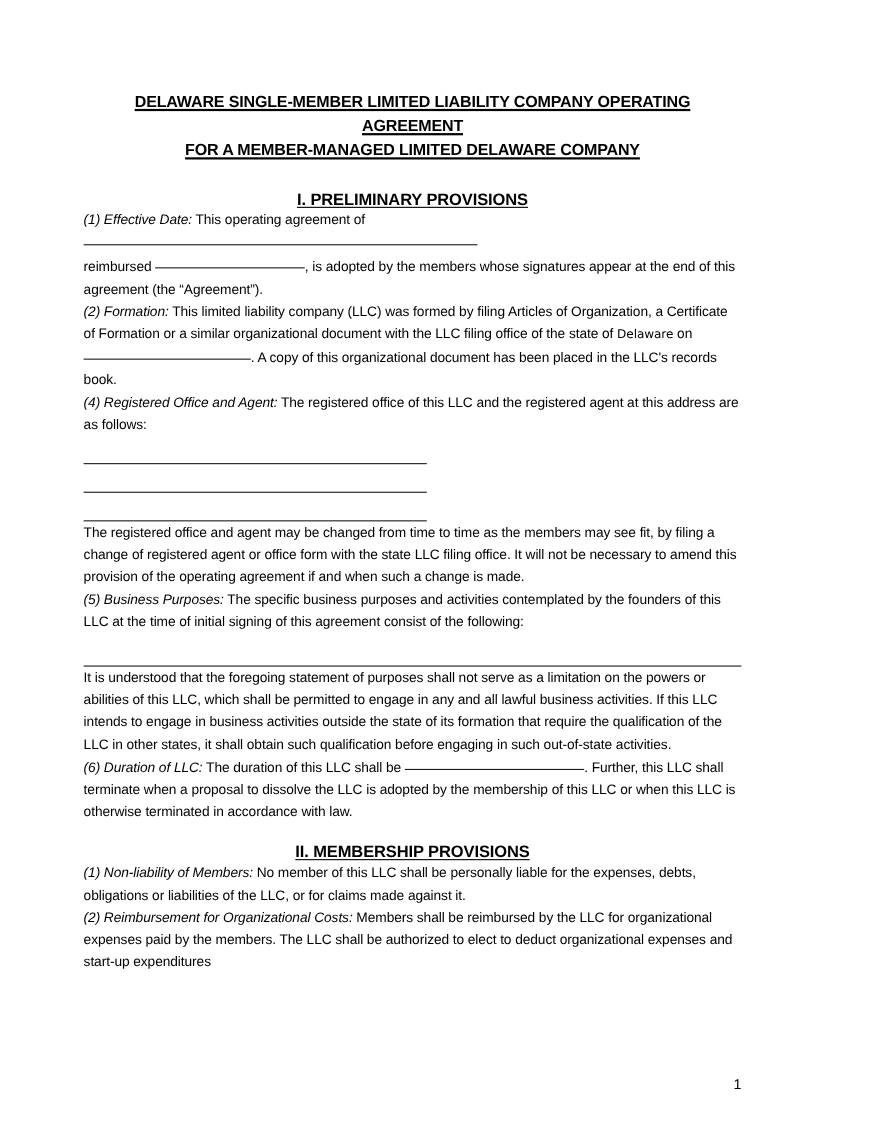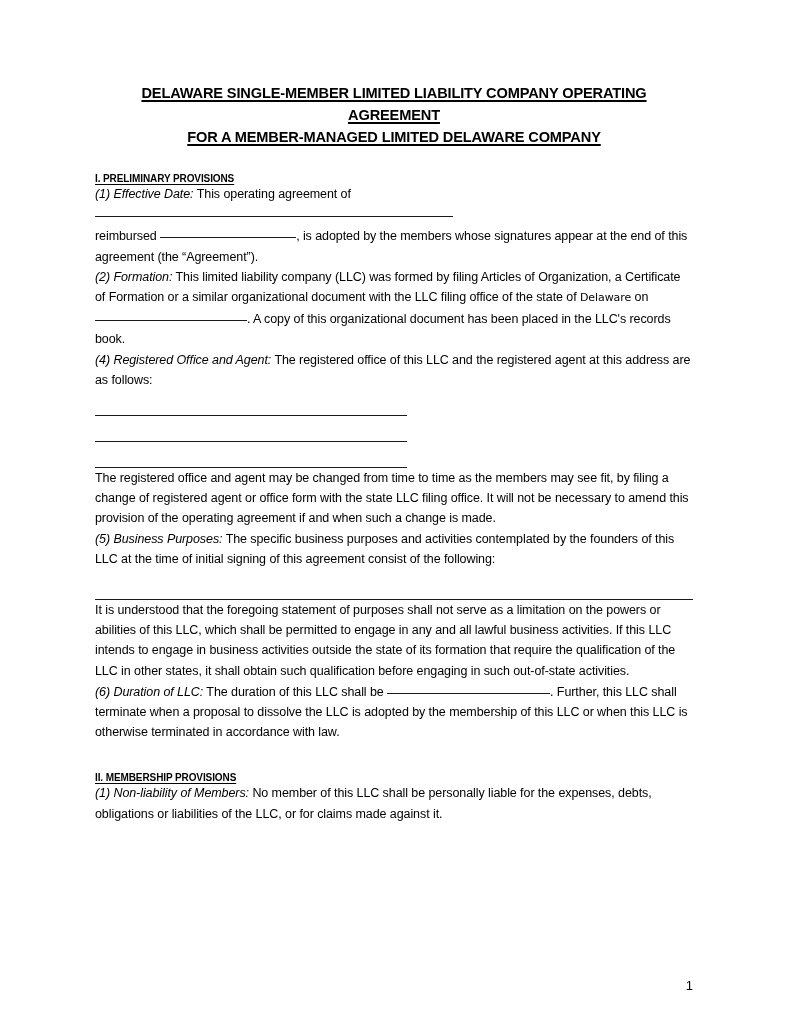--- a/index.html
+++ b/index.html
@@ -19,21 +19,21 @@
   .page {
     position: absolute;
     left: 0;
     top: 0;
     width: 791px;
     height: 1024px;
     background: #ffffff;
   }
   .content {
     position: absolute;
-    left: 95px;
+    left: 76px;
     top: 82px;
     width: 598px;
   }
 
   
   .doc-title {
     text-align: center;
     font-weight: bold;
     font-size: 14.6px;
     line-height: 22px;
@@ -42,34 +42,34 @@
   .doc-title span {
     text-decoration: underline;
     text-underline-offset: 2px;
     text-decoration-thickness: 1.6px;
   }
   .title-line-2 {
     margin-top: 0px;
   }
 
   .section-heading {
-    text-align: left;
+    text-align: center;
     font-weight: bold;
-    font-size: 10px;
+    font-size: 15px;
     margin-top: 25px;
     margin-bottom: 0;
     letter-spacing: -0.1px;
   }
   .section-heading span {
     text-decoration: underline;
     text-underline-offset: 2px;
     text-decoration-thickness: 1.4px;
   }
   .section-heading.sec2 {
-    margin-top: 30px;
+    margin-top: 18px;
   }
 
   
   p.para {
     font-size: 12.5px;
     line-height: 20.2px;
     margin: 0;
     text-align: left;
     letter-spacing: -0.08px;
   }
@@ -164,17 +164,18 @@
     <p class="para gap-para">It is understood that the foregoing statement of purposes shall not serve as a limitation on the powers or abilities of this LLC, which shall be permitted to engage in any and all lawful business activities. If this LLC intends to engage in business activities outside the state of its formation that require the qualification of the LLC in other states, it shall obtain such qualification before engaging in such out-of-state activities.</p>
 
     <p class="para gap-para"><em class="lead">(6) Duration of LLC:</em><span> The duration of this LLC shall be </span><span class="blank blank-duration"></span><span>. Further, this LLC shall terminate when a proposal to dissolve the LLC is adopted by the membership of this LLC or when this LLC is otherwise terminated in accordance with law.</span></p>
 
     <div class="section-heading sec2">
       <span>II. MEMBERSHIP PROVISIONS</span>
     </div>
 
     <p class="para gap-para"><em class="lead">(1) Non-liability of Members:</em><span> No member of this LLC shall be personally liable for the expenses, debts, obligations or liabilities of the LLC, or for claims made against it.</span></p>
 
+    <p class="para gap-para"><em class="lead">(2) Reimbursement for Organizational Costs:</em><span> Members shall be reimbursed by the LLC for organizational expenses paid by the members. The LLC shall be authorized to elect to deduct organizational expenses and start-up expenditures</span></p>
 
     <div class="page-number">1</div>
 
   </div>
 </div>
 
 </body></html>

